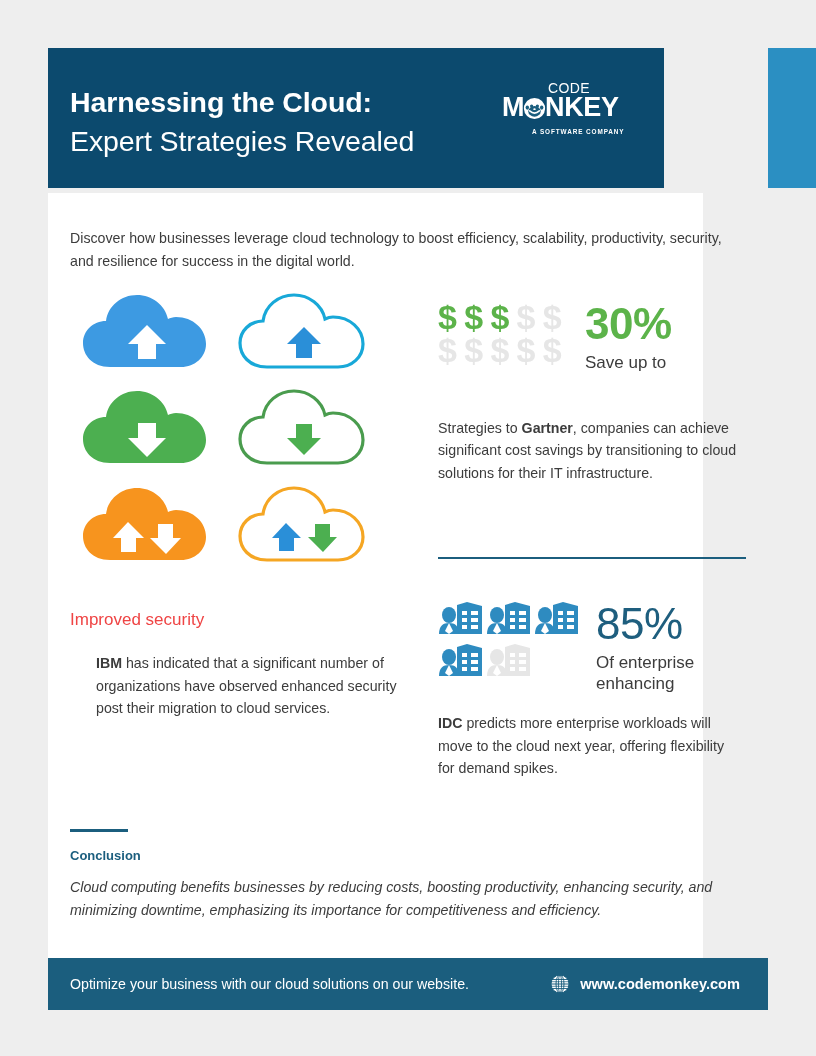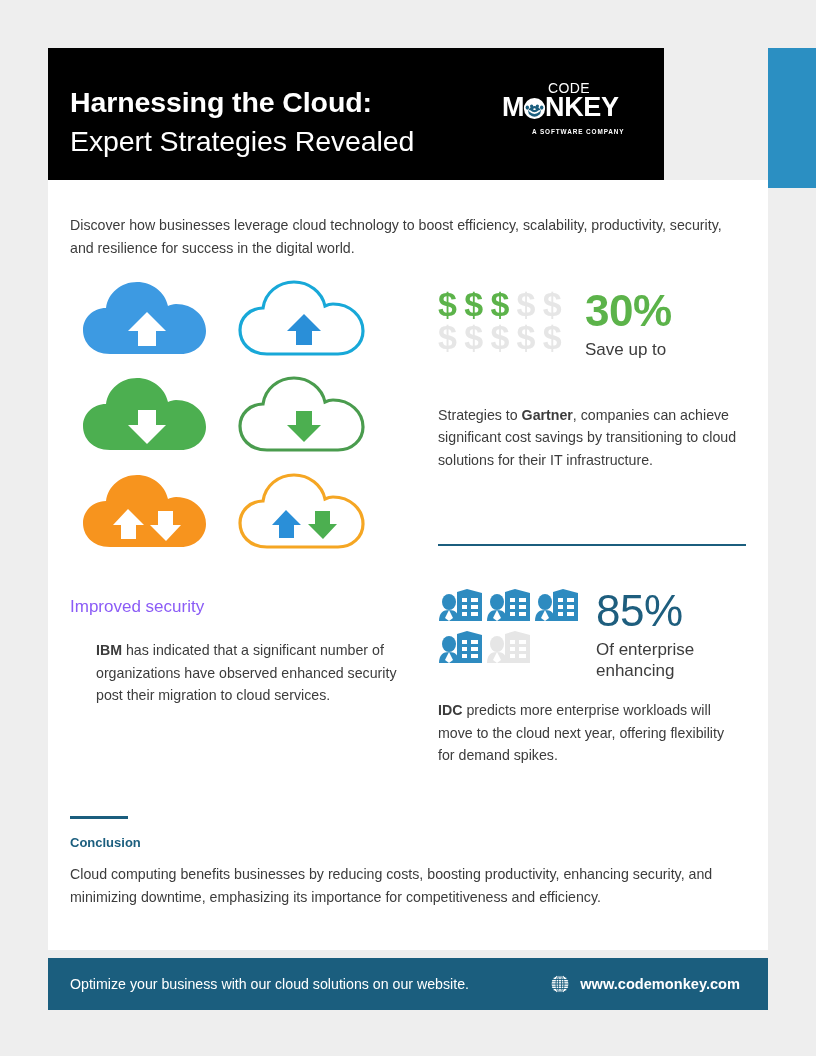--- a/index.html
+++ b/index.html
@@ -21,21 +21,21 @@
     overflow: hidden;
   }
 
   
   .header {
     position: absolute;
     left: 48px;
     top: 48px;
     width: 616px;
     height: 140px;
-    background: #000000;
+    background: #0c4a6e;
     display: flex;
     align-items: center;
     justify-content: space-between;
     padding: 8px 34px 0 22px;
   }
   .header-accent {
     position: absolute;
     left: 768px;
     top: 48px;
     width: 48px;
@@ -95,22 +95,22 @@
     font-size: 6.4px;
     font-weight: 700;
     letter-spacing: 0.9px;
     white-space: nowrap;
   }
 
   
   .card {
     position: absolute;
     left: 48px;
-    top: 180px;
-    width: 720px;
+    top: 193px;
+    width: 655px;
     height: 770px;
     background: #ffffff;
     padding-left: 48px;
   }
 
   .intro {
     position: absolute;
     left: 22px;
     top: 34px;
     width: 660px;
@@ -218,21 +218,21 @@
   }
   .progress-fill {
     position: absolute;
     left: 0; top: 0; bottom: 0;
     width: 80%;
     background: #f5a623;
     border-radius: 8px;
   }
   .stat-caption-dark {
     margin-top: 8px;
-    color: #8b5cf6;
+    color: #ef4444;
     font-size: 17px;
     line-height: 1.25;
   }
   .ibm-para { margin-top: 22px; width: 310px; margin-left: 26px; }
 
   
   .stat-workloads { position: absolute; left: 390px; top: 408px; width: 320px; }
   .workloads-row { display: flex; align-items: flex-start; gap: 14px; }
   .buildings {
     display: grid;
@@ -263,20 +263,21 @@
     font-size: 13px;
     font-weight: 700;
     line-height: 1.2;
     margin-bottom: 12px;
   }
   .conclusion-body {
     color: #3c3c3c;
     font-size: 14.2px;
     line-height: 1.62;
     width: 672px;
+    font-style: italic;
   }
 
   
   .footer {
     position: absolute;
     left: 48px;
     top: 958px;
     width: 720px;
     height: 52px;
     background: #1b5e7e;

